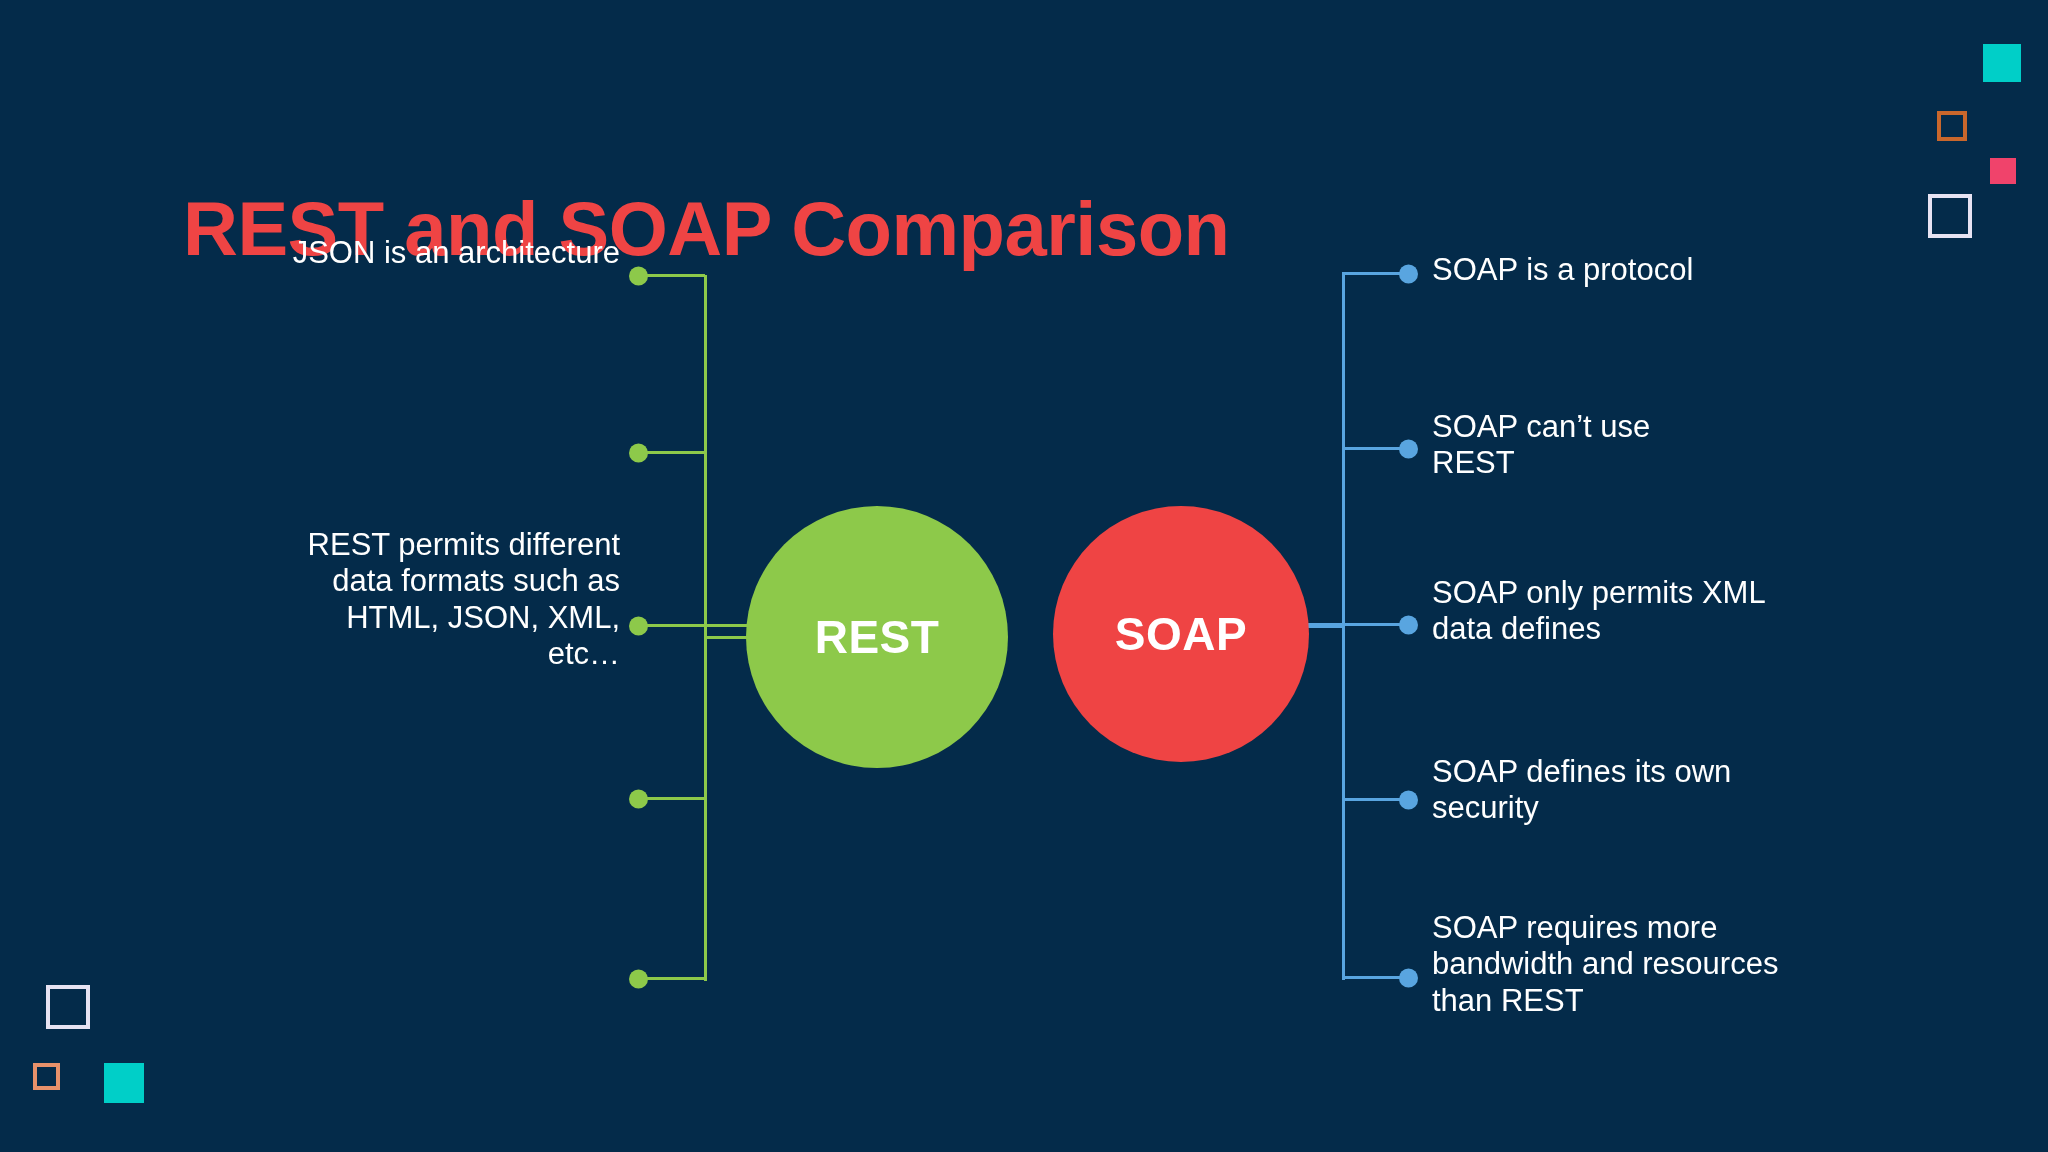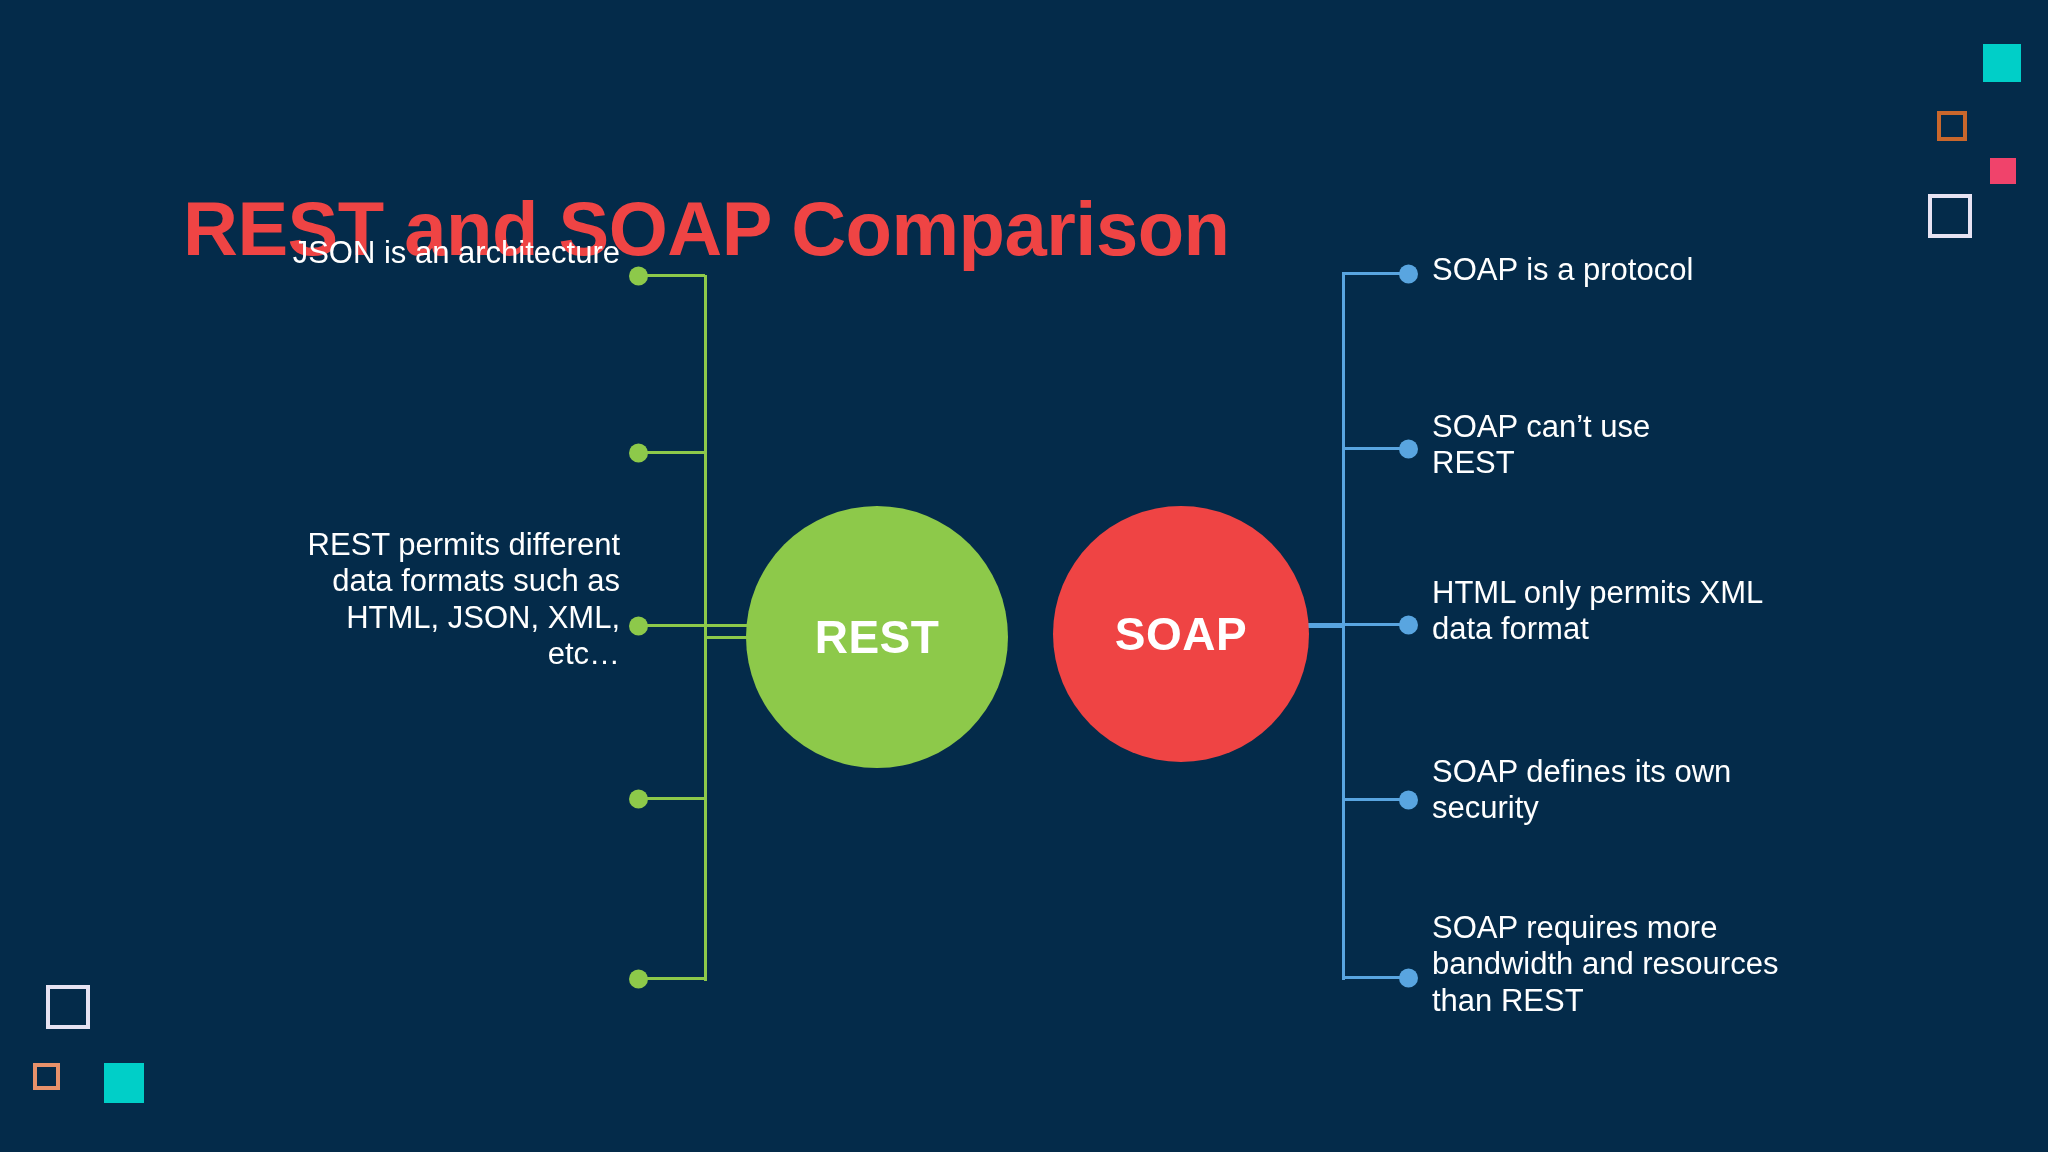--- a/index.html
+++ b/index.html
@@ -158,21 +158,21 @@
   </div>
   <div class="hub" id="hub-soap">
     <span>SOAP</span>
   </div>
 
   <div class="item left" style="left:240px; top:235px; width:380px;">JSON is an architecture</div>
   <div class="item left" style="left:280px; top:527px; width:340px;">REST permits different data formats such as HTML, JSON, XML, etc…</div>
 
   <div class="item right" style="left:1432px; top:252px; width:420px;">SOAP is a protocol</div>
   <div class="item right" style="left:1432px; top:409px; width:300px;">SOAP can’t use REST</div>
-  <div class="item right" style="left:1432px; top:575px; width:340px;">HTML only permits XML data format</div>
+  <div class="item right" style="left:1432px; top:575px; width:340px;">SOAP only permits XML data defines</div>
   <div class="item right" style="left:1432px; top:754px; width:360px;">SOAP defines its own security</div>
   <div class="item right" style="left:1432px; top:910px; width:360px;">SOAP requires more bandwidth and resources than REST</div>
 
   <div class="deco" id="deco-teal-tr"></div>
   <div class="deco" id="deco-orange-tr"></div>
   <div class="deco" id="deco-pink-tr"></div>
   <div class="deco" id="deco-white-tr"></div>
   <div class="deco" id="deco-white-bl"></div>
   <div class="deco" id="deco-orange-bl"></div>
   <div class="deco" id="deco-teal-bl"></div>

